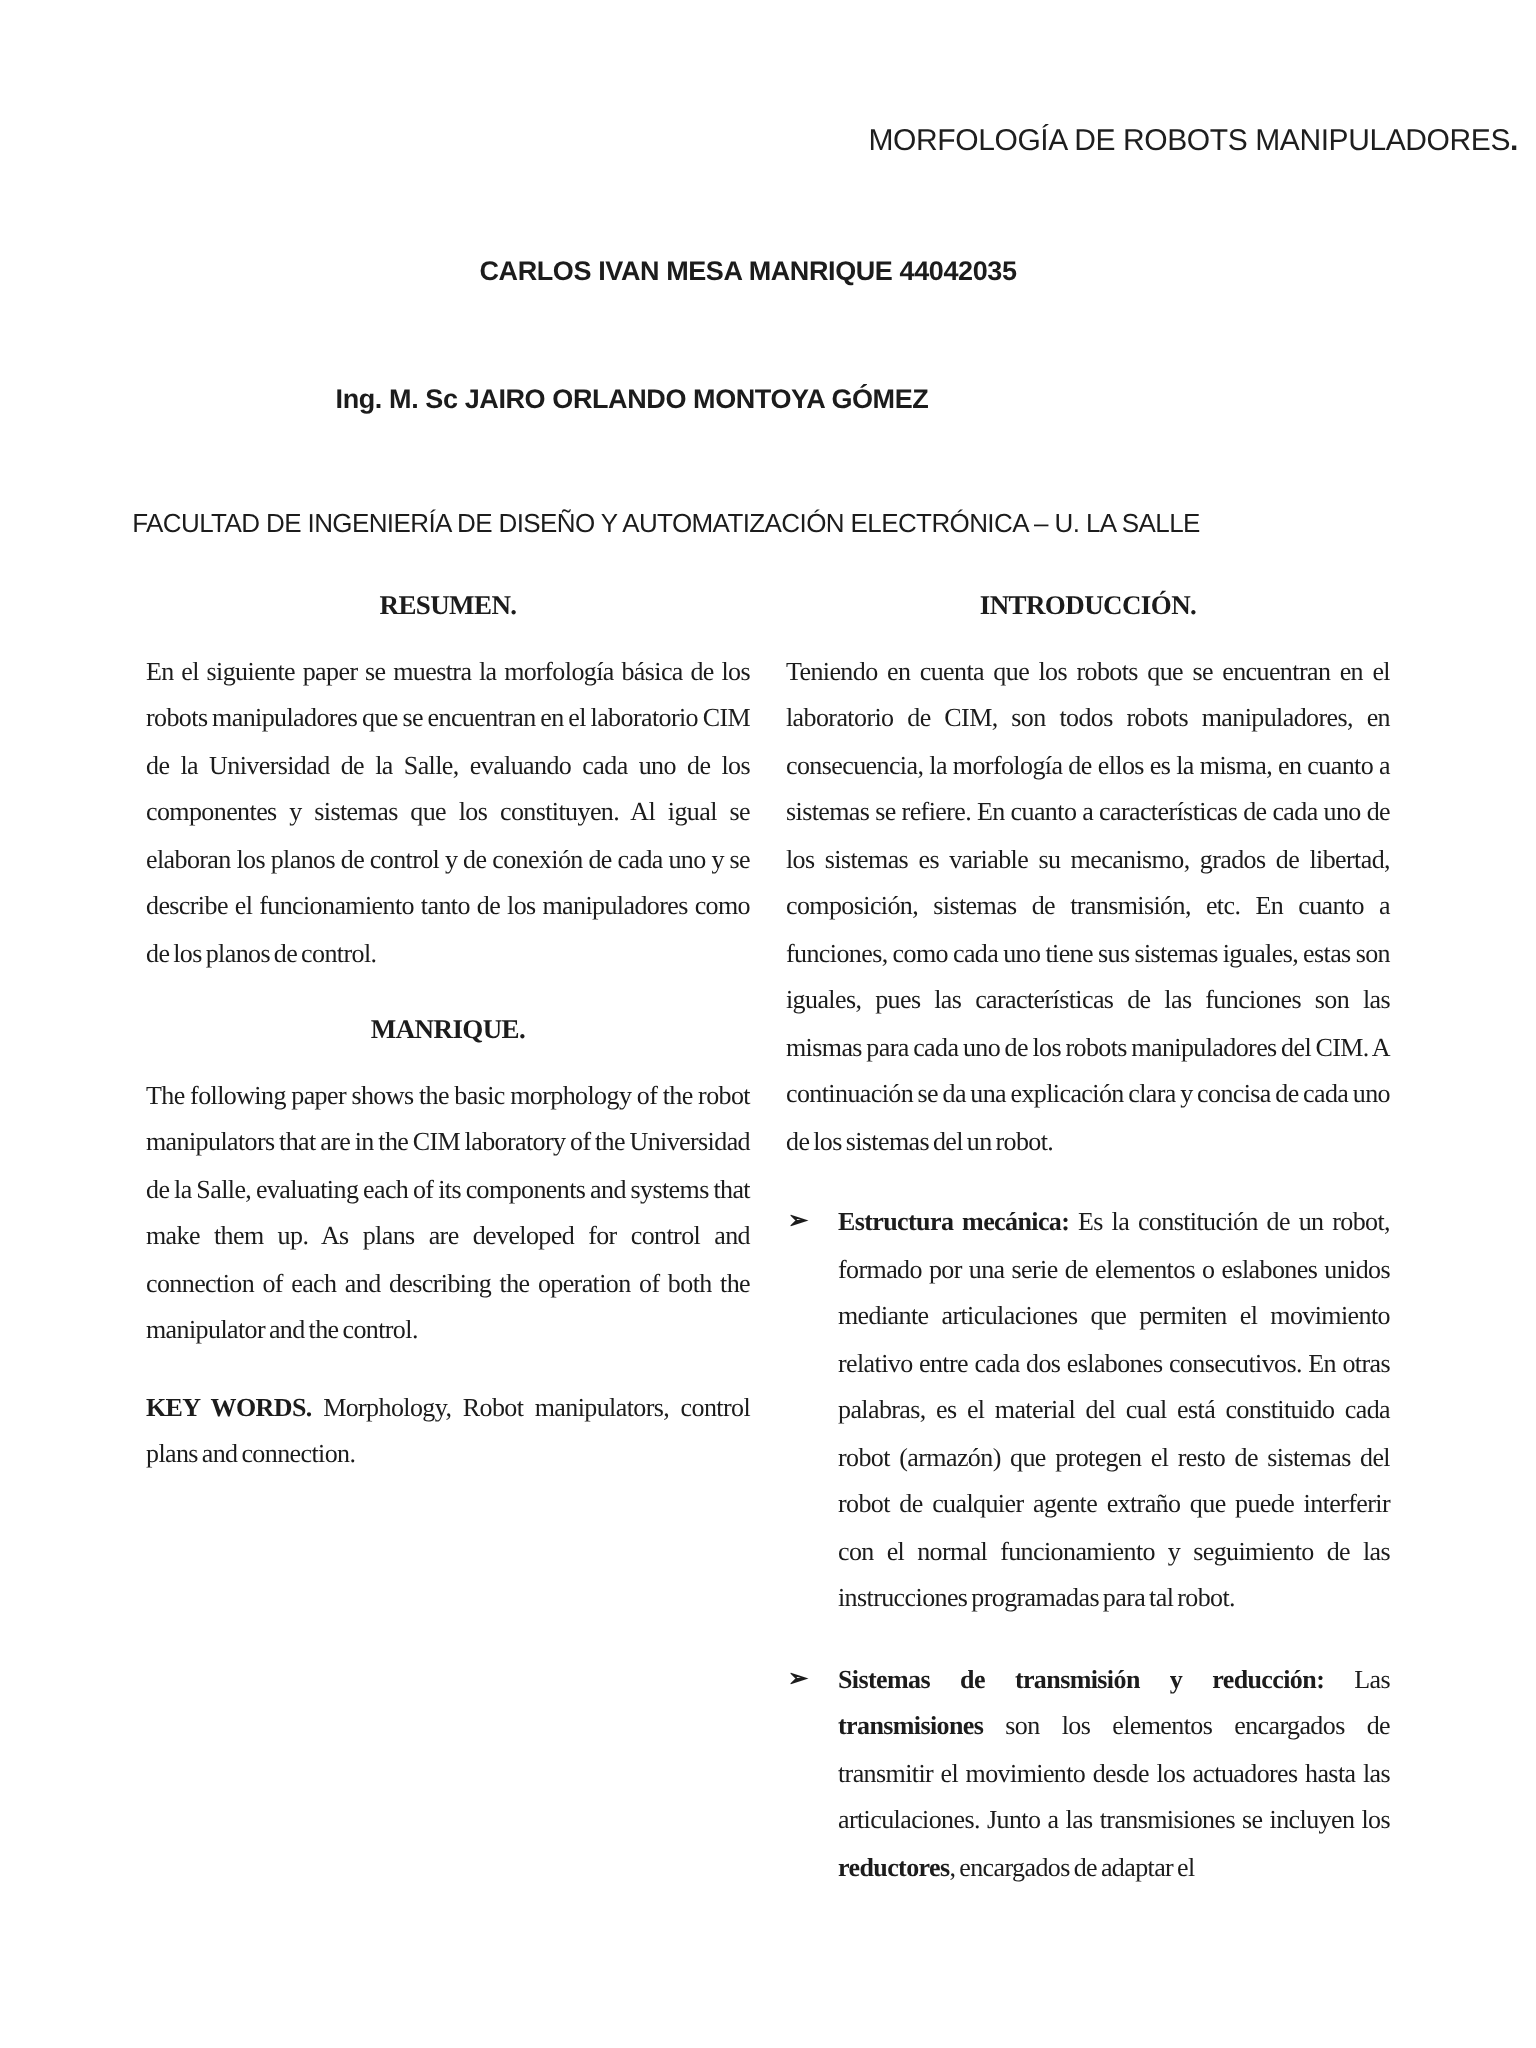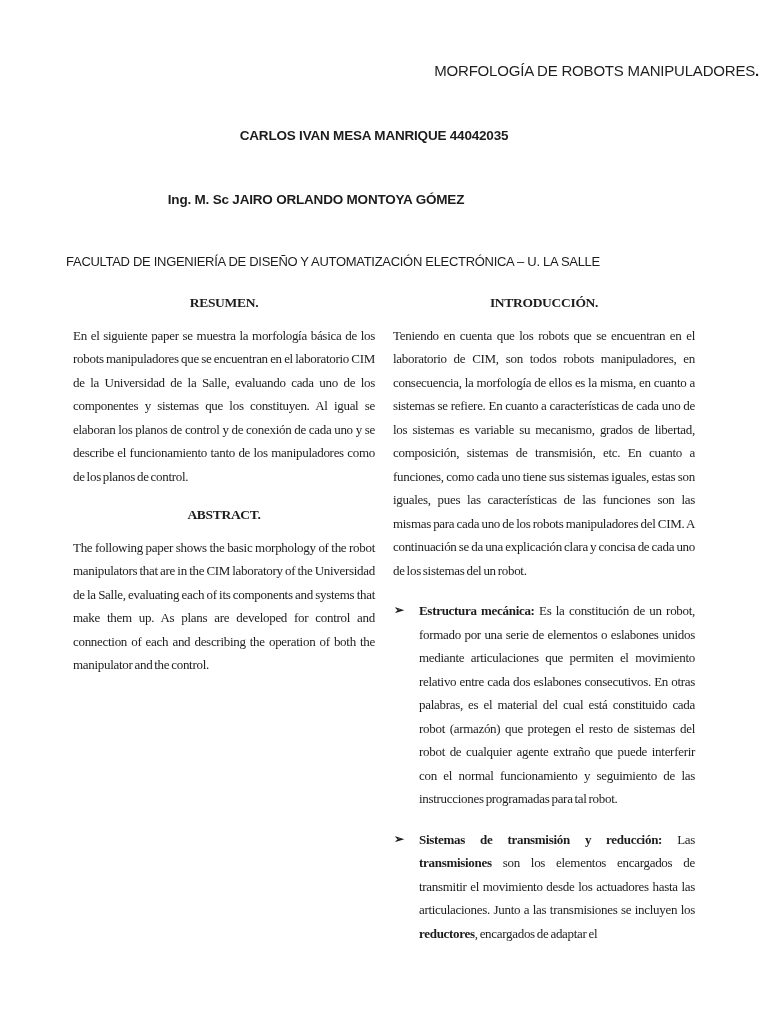--- a/index.html
+++ b/index.html
@@ -100,24 +100,25 @@
   <h1 class="title"><span>MORFOLOGÍA DE ROBOTS MANIPULADORES</span><span class="b">.</span></h1>
 
   <div class="hline author-1">CARLOS IVAN MESA MANRIQUE 44042035</div>
   <div class="hline author-3">Ing. M. Sc JAIRO ORLANDO MONTOYA GÓMEZ</div>
   <div class="hline faculty">FACULTAD DE INGENIERÍA DE DISEÑO Y AUTOMATIZACIÓN ELECTRÓNICA – U. LA SALLE</div>
 
   <div class="col col-left">
     <div class="col-heading">RESUMEN.</div>
     <p class="para">En el siguiente paper se muestra la morfología básica de los robots manipuladores que se encuentran en el laboratorio CIM de la Universidad de la Salle, evaluando cada uno de los componentes y sistemas que los constituyen. Al igual se elaboran los planos de control y de conexión de cada uno y se describe el funcionamiento tanto de los manipuladores como de los planos de control.</p>
 
-    <div class="col-heading">ABSTRACT.</div>
+    <div class="col-heading">MANRIQUE.</div>
     <p class="para">The following paper shows the basic morphology of the robot manipulators that are in the CIM laboratory of the Universidad de la Salle, evaluating each of its components and systems that make them up. As plans are developed for control and connection of each and describing the operation of both the manipulator and the control.</p>
 
 
+    <p class="para"><span class="b">KEY WORDS.</span> <span>Morphology, Robot manipulators, control plans and connection.</span></p>
   </div>
 
   <div class="col col-right">
     <div class="col-heading">INTRODUCCIÓN.</div>
     <p class="para">Teniendo en cuenta que los robots que se encuentran en el laboratorio de CIM, son todos robots manipuladores, en consecuencia, la morfología de ellos es la misma, en cuanto a sistemas se refiere. En cuanto a características de cada uno de los sistemas es variable su mecanismo, grados de libertad, composición, sistemas de transmisión, etc. En cuanto a funciones, como cada uno tiene sus sistemas iguales, estas son iguales, pues las características de las funciones son las mismas para cada uno de los robots manipuladores del CIM. A continuación se da una explicación clara y concisa de cada uno de los sistemas del un robot.</p>
 
     <div class="bullet">
       <span class="marker">➢</span>
       <div class="bullet-text"><span class="b">Estructura mecánica:</span><span> Es la constitución de un robot, formado por una serie de elementos o eslabones unidos mediante articulaciones que permiten el movimiento relativo entre cada dos eslabones consecutivos. En otras palabras, es el material del cual está constituido cada robot (armazón) que protegen el resto de sistemas del robot de cualquier agente extraño que puede interferir con el normal funcionamiento y seguimiento de las instrucciones programadas para tal robot.</span></div>
     </div>

